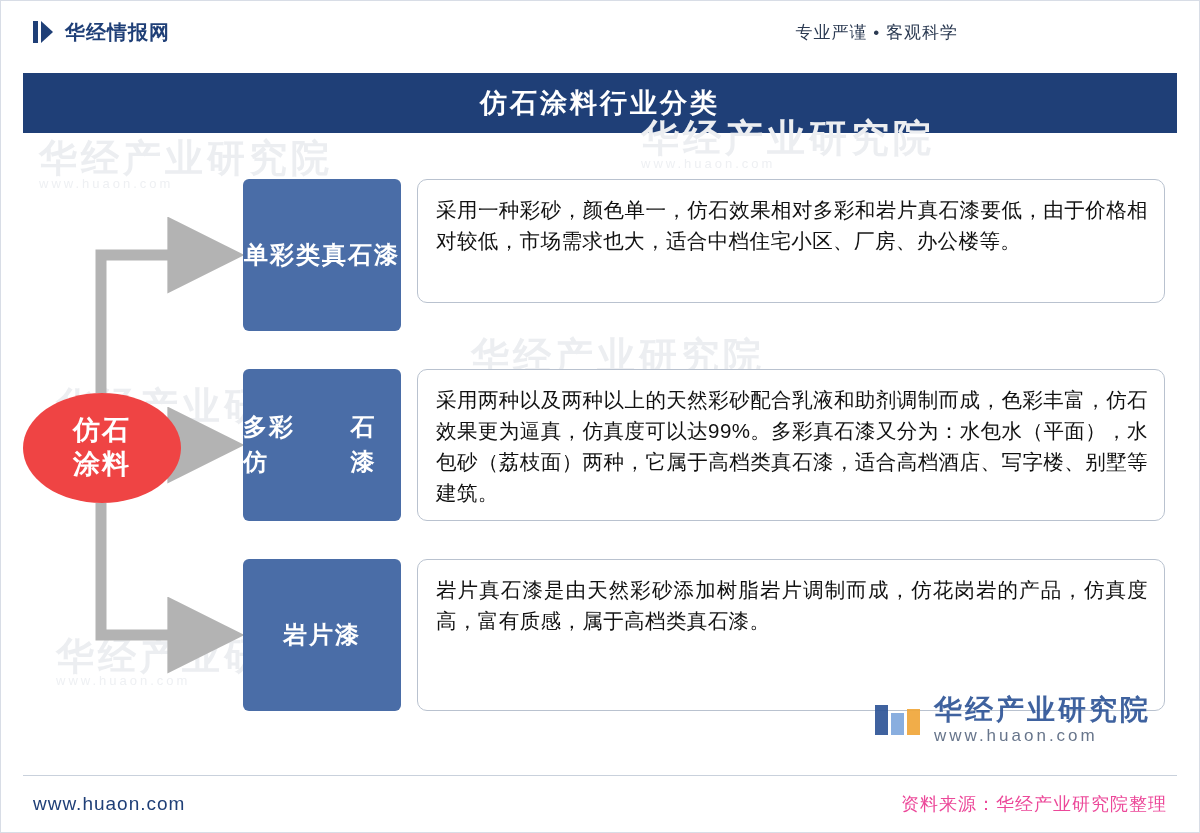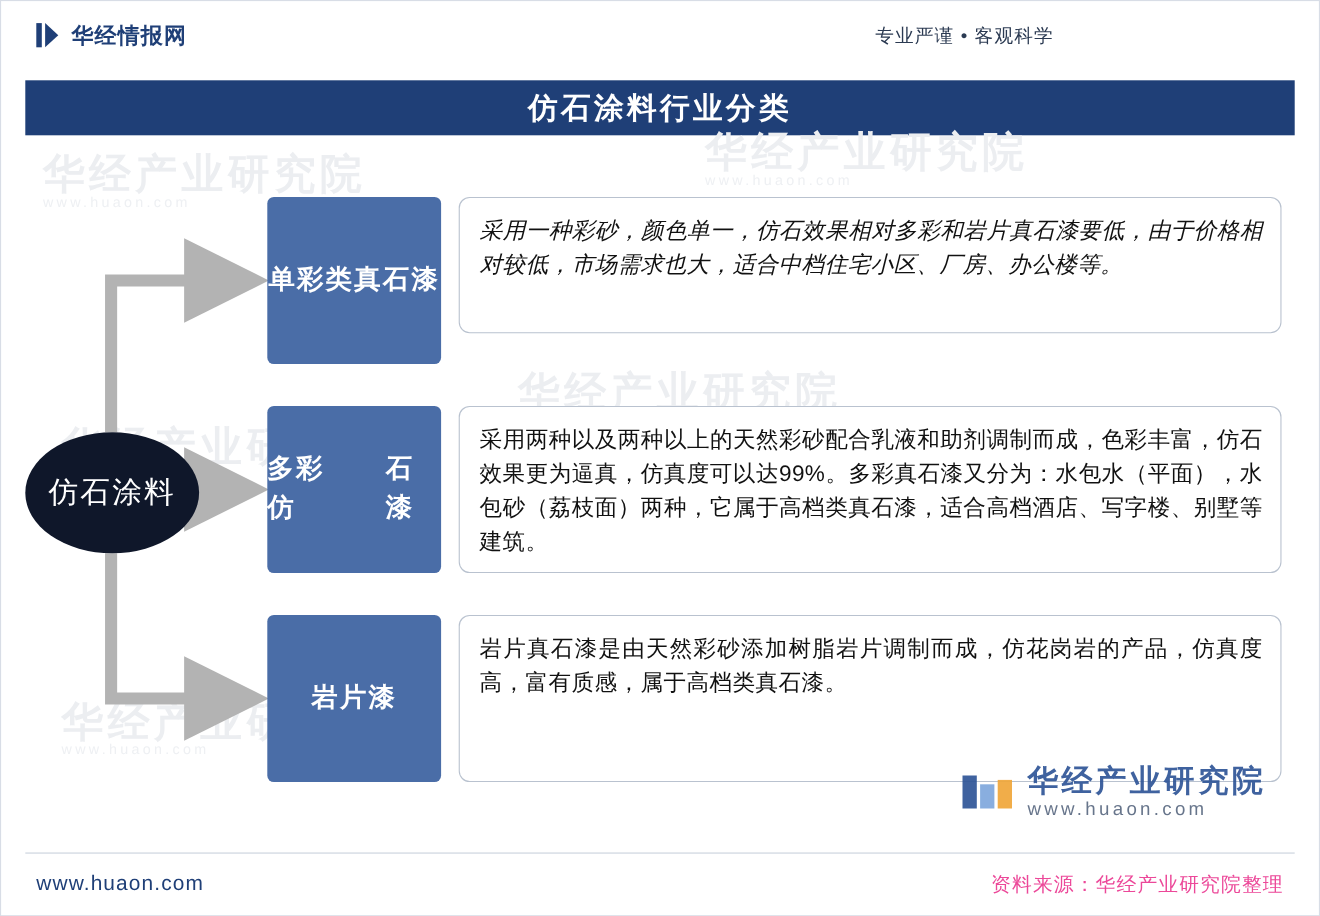--- a/index.html
+++ b/index.html
@@ -68,21 +68,21 @@
     color: #2b3a52;
     letter-spacing: 1px;
   }
 
   
   .title-bar {
     position: absolute;
     left: 22px;
     top: 72px;
     width: 1154px;
-    height: 50px;
+    height: 60px;
     background: #1f3f77;
     display: flex;
     align-items: center;
     justify-content: center;
   }
   .title-bar .title-text {
     color: #ffffff;
     font-size: 27px;
     font-weight: bold;
     letter-spacing: 3px;
@@ -134,28 +134,28 @@
     height: 630px;
     z-index: 1;
   }
   .root-node {
     position: absolute;
     left: 22px;
     top: 262px;
     width: 158px;
     height: 110px;
     border-radius: 50%;
-    background: #0f172a;
+    background: #ef4444;
     color: #ffffff;
     display: flex;
-    flex-direction: row;
+    flex-direction: column;
     align-items: center;
     justify-content: center;
     font-size: 27px;
-    font-weight: normal;
+    font-weight: bold;
     letter-spacing: 2px;
     line-height: 1.25;
     z-index: 3;
   }
   .cat-node {
     position: absolute;
     left: 242px;
     width: 158px;
     height: 152px;
     background: #4a6da7;
@@ -184,21 +184,21 @@
     border: 1px solid #b9c2cf;
     border-radius: 10px;
     padding: 14px 16px 14px 18px;
     font-size: 20.5px;
     line-height: 1.52;
     color: #111111;
     letter-spacing: 0.4px;
     text-align: justify;
     z-index: 3;
   }
-  .desc-box.d0 { top: 48px;  height: 124px; font-style: italic; }
+  .desc-box.d0 { top: 48px;  height: 124px; }
   .desc-box.d1 { top: 238px; height: 152px; }
   .desc-box.d2 { top: 428px; height: 152px; }
 
   
   .bottom-logo {
     position: absolute;
     right: 48px;
     bottom: 86px;
     display: flex;
     align-items: center;

